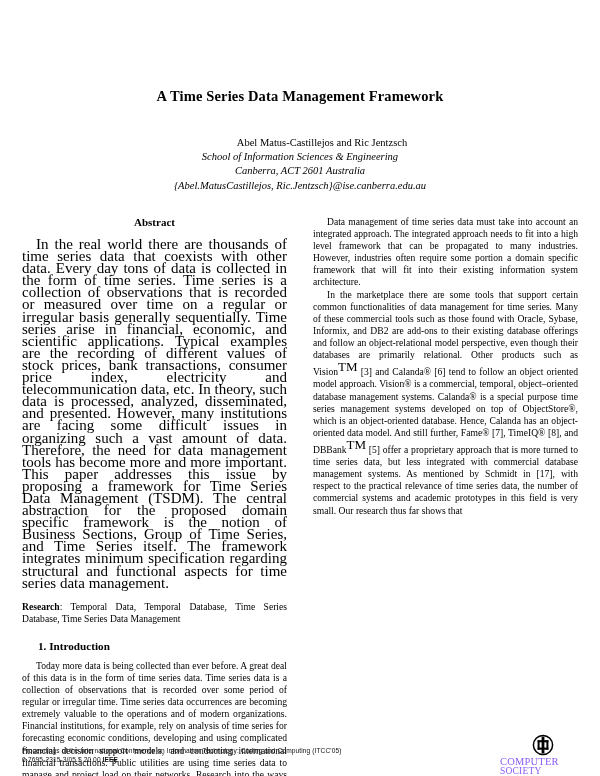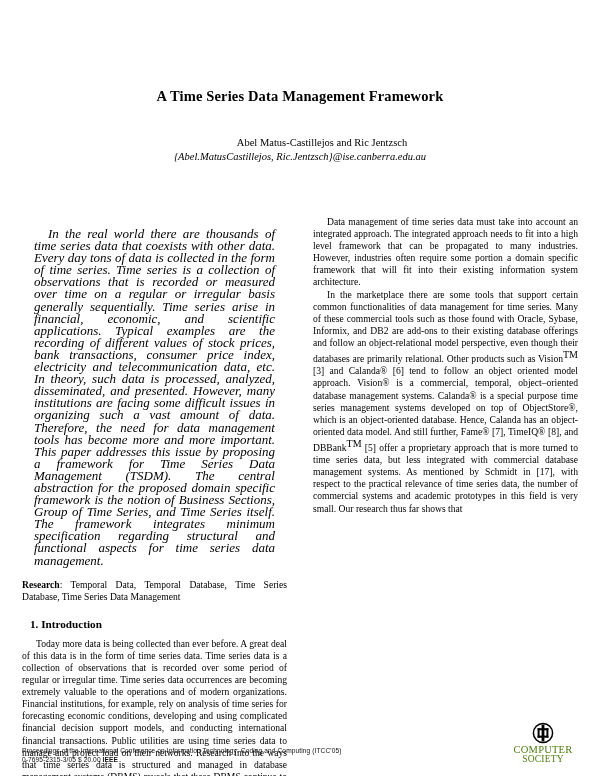--- a/index.html
+++ b/index.html
@@ -76,77 +76,75 @@
   .col-right { left: 291px; }
 
   .section-centered {
     text-align: center;
     font-weight: bold;
     font-size: 11px;
     margin: 0 0 10px 0;
   }
 
   .abstract-p {
-    font-style: italic;
-    font-size: 13px;
+    font-size: 15px;
     line-height: 12.1px;
     text-align: justify;
     text-indent: 14px;
-    margin: 12px;
+    margin: 0;
     hyphens: none;
   }
 
   .keywords {
     font-size: 9.6px;
     line-height: 12.1px;
     text-align: justify;
     margin: 12px 0 0 0;
   }
   .keywords b { font-weight: bold; }
 
   .section-heading {
     font-size: 11.2px;
     font-weight: bold;
-    margin: 15px 0 8px 8px;
+    margin: 15px 0 8px 16px;
     text-align: left;
   }
 
   .body-p {
     font-size: 9.6px;
     line-height: 12.1px;
     text-align: justify;
     text-indent: 14px;
     margin: 0;
   }
   .body-p + .body-p { margin-top: 0; }
 
-  .tm { font-size: 10px; vertical-align: super; }
+  .tm { font-size: 13px; vertical-align: super; }
   .it { }
 
   
   .footer {
     position: absolute;
     left: 22px;
     bottom: 12px;
     font-family: "Liberation Sans", sans-serif;
     font-size: 6.6px;
     line-height: 9px;
     color: #111;
     letter-spacing: 0.1px;
   }
   .footer b { font-weight: bold; }
 
   
   .cs-logo {
     position: absolute;
     right: 14px;
-    bottom: 12px;
+    bottom: 0;
     width: 86px;
-    text-align: center;
-    color: #4d7c0f;
+    color: #8b5cf6;
   }
   .cs-emblem {
     display: block;
     margin: 0 auto 1px auto;
   }
   .cs-word {
     font-family: "Liberation Serif", serif;
     font-size: 10.5px;
     letter-spacing: 0.2px;
     line-height: 9.5px;
@@ -165,27 +163,30 @@
 <body>
 
 <div class="page">
 
   <div class="title-block">
     <h1 class="paper-title">A Time Series Data Management Framework</h1>
   </div>
 
   <div class="author-block">
     <div class="author-names">Abel Matus-Castillejos and Ric Jentzsch</div>
+    <div class="affil">School of Information Sciences &amp; Engineering</div>
+    <div class="affil">Canberra, ACT 2601 Australia</div>
     <div class="email">{Abel.MatusCastillejos, Ric.Jentzsch}@ise.canberra.edu.au</div>
   </div>
 
   <div class="columns">
 
     <div class="col col-left">
 
+      <div class="section-centered">Abstract</div>
 
       <p class="abstract-p">In the real world there are thousands of time series data that coexists with other data. Every day tons of data is collected in the form of time series. Time series is a collection of observations that is recorded or measured over time on a regular or irregular basis generally sequentially. Time series arise in financial, economic, and scientific applications. Typical examples are the recording of different values of stock prices, bank transactions, consumer price index, electricity and telecommunication data, etc. In theory, such data is processed, analyzed, disseminated, and presented. However, many institutions are facing some difficult issues in organizing such a vast amount of data. Therefore, the need for data management tools has become more and more important. This paper addresses this issue by proposing a framework for Time Series Data Management (TSDM). The central abstraction for the proposed domain specific framework is the notion of Business Sections, Group of Time Series, and Time Series itself. The framework integrates minimum specification regarding structural and functional aspects for time series data management.</p>
 
       <p class="keywords">
         <b>Research</b><span>: </span><span>Temporal Data, Temporal Database, Time Series Database, Time Series Data Management</span>
       </p>
 
       <div class="section-heading">1. Introduction</div>
 
       <p class="body-p">Today more data is being collected than ever before. A great deal of this data is in the form of time series data. Time series data is a collection of observations that is recorded over some period of regular or irregular time. Time series data occurrences are becoming extremely valuable to the operations and of modern organizations. Financial institutions, for example, rely on analysis of time series for forecasting economic conditions, developing and using complicated financial decision support models, and conducting international financial transactions. Public utilities are using time series data to manage and project load on their networks. Research into the ways that time series data is structured and managed in database management systems (DBMS) reveals that these DBMS continue to have drawbacks in managing this type of data. Furthermore the way DBMS work, such as relational, is inadequate in their ability to efficiency support the data management of time series data [13].</p>

